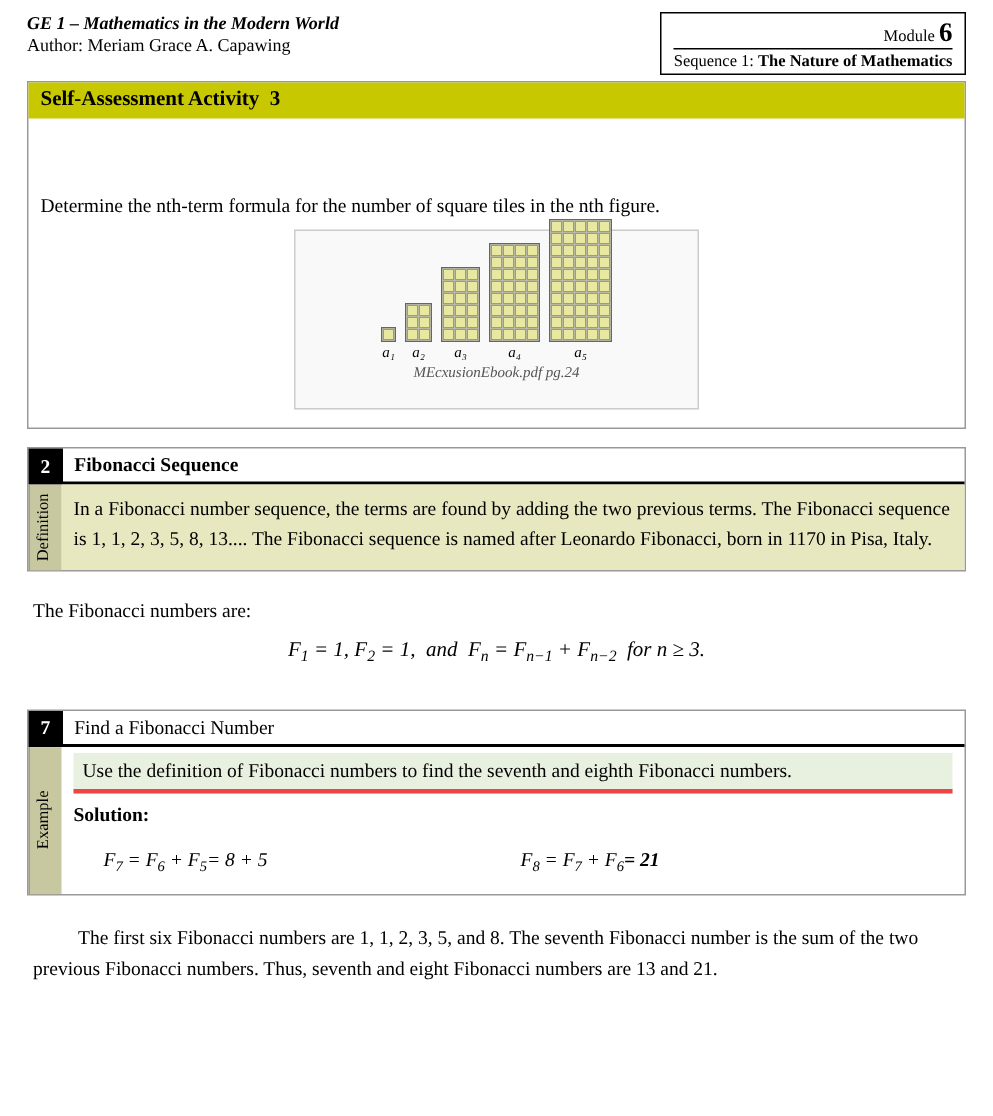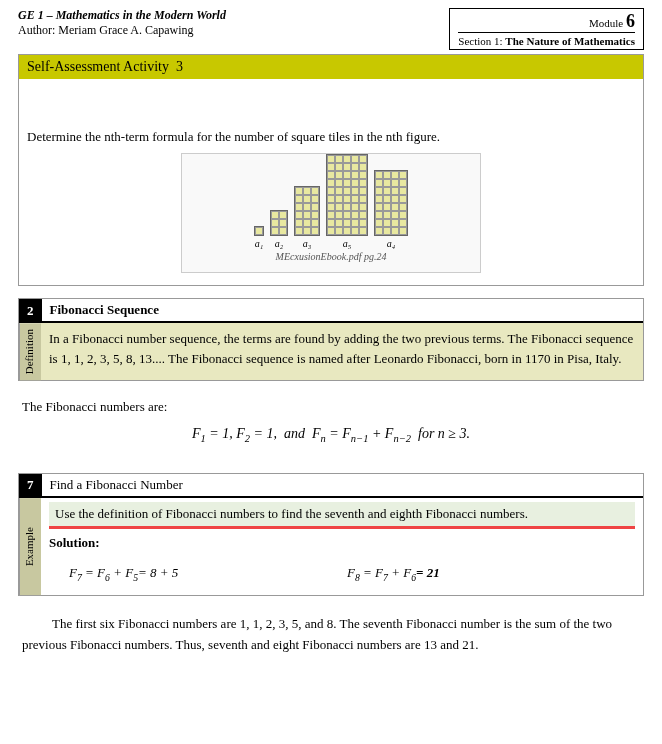--- a/index.html
+++ b/index.html
@@ -51,46 +51,46 @@
     }
 
     
     .self-assessment-box {
       border: 1px solid #999;
       margin-bottom: 12px;
     }
     .sa-header {
       background: #c8c800;
       padding: 4px 8px;
-      font-weight: normal;
+      font-weight: bold;
       font-size: 14px;
     }
     .sa-content {
       padding: 6px 8px;
       margin-top: 44px;
     }
     .sa-question {
       font-size: 13px;
       margin-bottom: 8px;
     }
     .tiles-figure {
       display: flex;
       justify-content: center;
       margin: 4px 0 6px 0;
     }
     .tiles-img {
       border: 1px solid #ccc;
-      width: 300px;
+      width: 270px;
       height: 120px;
       position: relative;
       background: #f9f9f9;
       display: flex;
       flex-direction: column;
       align-items: center;
-      justify-content: flex-start;
+      justify-content: flex-end;
       padding-bottom: 18px;
     }
     .tiles-bars {
       display: flex;
       align-items: flex-end;
       gap: 6px;
       margin-bottom: 2px;
     }
     .tile-col {
       display: flex;
@@ -275,21 +275,21 @@
     <div class="header-left">
       <div class="title bold italic">GE 1 – Mathematics in the Modern World</div>
       <div>Author: Meriam Grace A. Capawing</div>
     </div>
     <div class="header-right">
       <div class="module-line">
         <span>Module</span>
         <span class="module-num bold">6</span>
       </div>
       <div class="section-line">
-        <span>Section 1: </span><span class="bold">The Nature of Mathematics</span>
+        <span>Sequence 1: </span><span class="bold">The Nature of Mathematics</span>
       </div>
     </div>
   </div>
 
   <div class="self-assessment-box">
     <div class="sa-header">
       <span>Self-Assessment Activity</span>
       &nbsp;<span>3</span>
     </div>
     <div class="sa-content">
@@ -335,20 +335,58 @@
                   <div class="tile-cell"></div>
                   <div class="tile-cell"></div>
                 <div class="tile-cell"></div>
                   <div class="tile-cell"></div>
                   <div class="tile-cell"></div>
               </div>
               <div class="tile-label">a₃</div>
             </div>
 
             <div class="tile-col">
+              <div class="tile-grid" style="grid-template-columns: repeat(4,8px);">
+                <div class="tile-cell"></div>
+                  <div class="tile-cell"></div>
+                  <div class="tile-cell"></div>
+                  <div class="tile-cell"></div>
+                <div class="tile-cell"></div>
+                  <div class="tile-cell"></div>
+                  <div class="tile-cell"></div>
+                  <div class="tile-cell"></div>
+                <div class="tile-cell"></div>
+                  <div class="tile-cell"></div>
+                  <div class="tile-cell"></div>
+                  <div class="tile-cell"></div>
+                <div class="tile-cell"></div>
+                  <div class="tile-cell"></div>
+                  <div class="tile-cell"></div>
+                  <div class="tile-cell"></div>
+                <div class="tile-cell"></div>
+                  <div class="tile-cell"></div>
+                  <div class="tile-cell"></div>
+                  <div class="tile-cell"></div>
+                <div class="tile-cell"></div>
+                  <div class="tile-cell"></div>
+                  <div class="tile-cell"></div>
+                  <div class="tile-cell"></div>
+                <div class="tile-cell"></div>
+                  <div class="tile-cell"></div>
+                  <div class="tile-cell"></div>
+                  <div class="tile-cell"></div>
+                <div class="tile-cell"></div>
+                  <div class="tile-cell"></div>
+                  <div class="tile-cell"></div>
+                  <div class="tile-cell"></div>
+              </div>
+              <div class="tile-label">a₄</div>
+            </div>
+
+            <div class="tile-col">
               <div class="tile-grid" style="grid-template-columns: repeat(5,8px);">
                 <div class="tile-cell"></div>
                   <div class="tile-cell"></div>
                   <div class="tile-cell"></div>
                   <div class="tile-cell"></div>
                   <div class="tile-cell"></div>
                 <div class="tile-cell"></div>
                   <div class="tile-cell"></div>
                   <div class="tile-cell"></div>
                   <div class="tile-cell"></div>
@@ -388,58 +426,20 @@
                   <div class="tile-cell"></div>
                   <div class="tile-cell"></div>
                   <div class="tile-cell"></div>
                 <div class="tile-cell"></div>
                   <div class="tile-cell"></div>
                   <div class="tile-cell"></div>
                   <div class="tile-cell"></div>
                   <div class="tile-cell"></div>
               </div>
               <div class="tile-label">a₅</div>
-            </div>
-
-            <div class="tile-col">
-              <div class="tile-grid" style="grid-template-columns: repeat(4,8px);">
-                <div class="tile-cell"></div>
-                  <div class="tile-cell"></div>
-                  <div class="tile-cell"></div>
-                  <div class="tile-cell"></div>
-                <div class="tile-cell"></div>
-                  <div class="tile-cell"></div>
-                  <div class="tile-cell"></div>
-                  <div class="tile-cell"></div>
-                <div class="tile-cell"></div>
-                  <div class="tile-cell"></div>
-                  <div class="tile-cell"></div>
-                  <div class="tile-cell"></div>
-                <div class="tile-cell"></div>
-                  <div class="tile-cell"></div>
-                  <div class="tile-cell"></div>
-                  <div class="tile-cell"></div>
-                <div class="tile-cell"></div>
-                  <div class="tile-cell"></div>
-                  <div class="tile-cell"></div>
-                  <div class="tile-cell"></div>
-                <div class="tile-cell"></div>
-                  <div class="tile-cell"></div>
-                  <div class="tile-cell"></div>
-                  <div class="tile-cell"></div>
-                <div class="tile-cell"></div>
-                  <div class="tile-cell"></div>
-                  <div class="tile-cell"></div>
-                  <div class="tile-cell"></div>
-                <div class="tile-cell"></div>
-                  <div class="tile-cell"></div>
-                  <div class="tile-cell"></div>
-                  <div class="tile-cell"></div>
-              </div>
-              <div class="tile-label">a₄</div>
             </div>
           </div>
           <div class="tiles-source">MEcxusionEbook.pdf pg.24</div>
         </div>
       </div>
     </div>
   </div>
 
   <div class="fib-def-box">
     <div class="fib-def-header">

